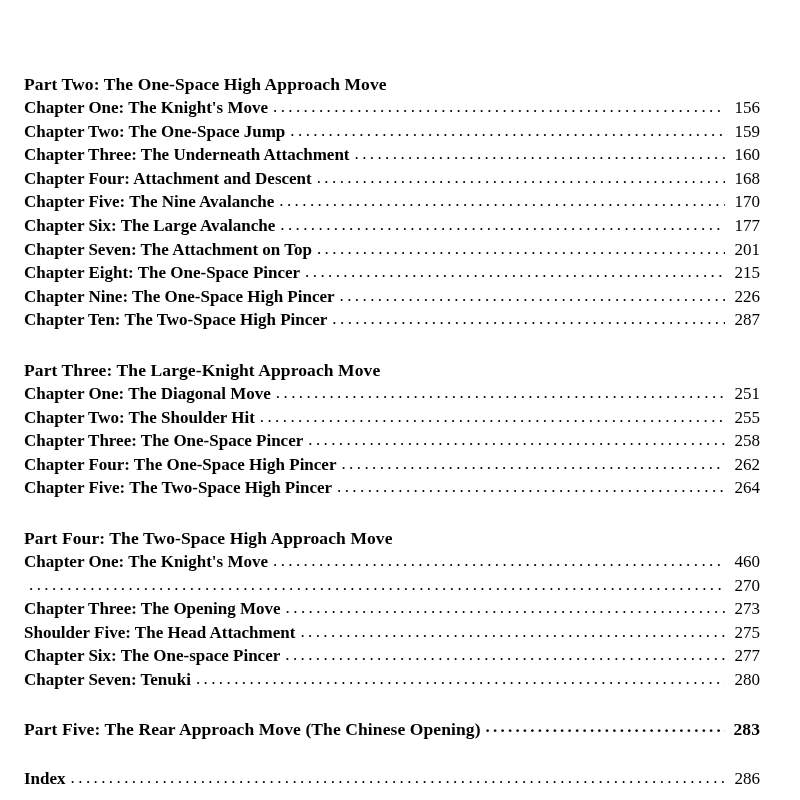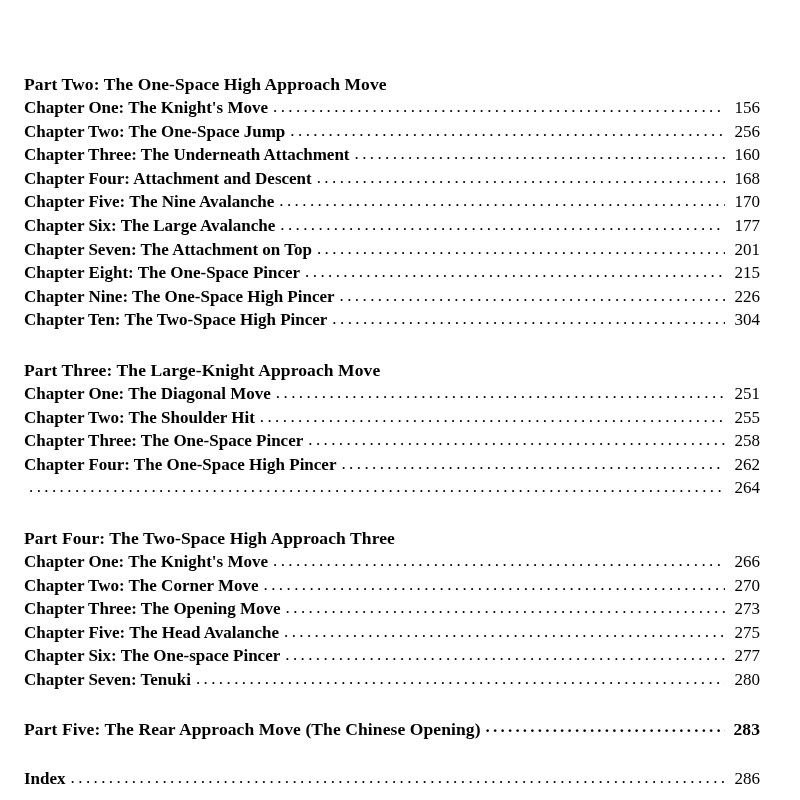--- a/index.html
+++ b/index.html
@@ -98,21 +98,21 @@
         <span class="pageno"></span>
       </div>
       <div class="entry">
         <span class="lbl">Chapter One: The Knight's Move</span>
         <span class="leaders">................................................................................................................................................................</span>
         <span class="pageno">156</span>
       </div>
       <div class="entry">
         <span class="lbl">Chapter Two: The One-Space Jump</span>
         <span class="leaders">................................................................................................................................................................</span>
-        <span class="pageno">256</span>
+        <span class="pageno">159</span>
       </div>
       <div class="entry">
         <span class="lbl">Chapter Three: The Underneath Attachment</span>
         <span class="leaders">................................................................................................................................................................</span>
         <span class="pageno">160</span>
       </div>
       <div class="entry">
         <span class="lbl">Chapter Four: Attachment and Descent</span>
         <span class="leaders">................................................................................................................................................................</span>
         <span class="pageno">168</span>
@@ -138,21 +138,21 @@
         <span class="pageno">215</span>
       </div>
       <div class="entry">
         <span class="lbl">Chapter Nine: The One-Space High Pincer</span>
         <span class="leaders">................................................................................................................................................................</span>
         <span class="pageno">226</span>
       </div>
       <div class="entry">
         <span class="lbl">Chapter Ten: The Two-Space High Pincer</span>
         <span class="leaders">................................................................................................................................................................</span>
-        <span class="pageno">304</span>
+        <span class="pageno">287</span>
       </div>
     </div>
 
     <div class="part-block">
       <div class="part-heading no-leaders">
         <span class="lbl">Part Three: The Large-Knight Approach Move</span>
         <span class="leaders leaders-bold">................................................................................................................................................................</span>
         <span class="pageno"></span>
       </div>
       <div class="entry">
@@ -169,48 +169,48 @@
         <span class="lbl">Chapter Three: The One-Space Pincer</span>
         <span class="leaders">................................................................................................................................................................</span>
         <span class="pageno">258</span>
       </div>
       <div class="entry">
         <span class="lbl">Chapter Four: The One-Space High Pincer</span>
         <span class="leaders">................................................................................................................................................................</span>
         <span class="pageno">262</span>
       </div>
       <div class="entry">
+        <span class="lbl">Chapter Five: The Two-Space High Pincer</span>
         <span class="leaders">................................................................................................................................................................</span>
         <span class="pageno">264</span>
       </div>
     </div>
 
     <div class="part-block">
       <div class="part-heading no-leaders">
-        <span class="lbl">Part Four: The Two-Space High Approach Three</span>
+        <span class="lbl">Part Four: The Two-Space High Approach Move</span>
         <span class="leaders leaders-bold">................................................................................................................................................................</span>
         <span class="pageno"></span>
       </div>
       <div class="entry">
         <span class="lbl">Chapter One: The Knight's Move</span>
         <span class="leaders">................................................................................................................................................................</span>
-        <span class="pageno">266</span>
-      </div>
-      <div class="entry">
-        <span class="lbl">Chapter Two: The Corner Move</span>
+        <span class="pageno">460</span>
+      </div>
+      <div class="entry">
         <span class="leaders">................................................................................................................................................................</span>
         <span class="pageno">270</span>
       </div>
       <div class="entry">
         <span class="lbl">Chapter Three: The Opening Move</span>
         <span class="leaders">................................................................................................................................................................</span>
         <span class="pageno">273</span>
       </div>
       <div class="entry">
-        <span class="lbl">Chapter Five: The Head Avalanche</span>
+        <span class="lbl">Shoulder Five: The Head Attachment</span>
         <span class="leaders">................................................................................................................................................................</span>
         <span class="pageno">275</span>
       </div>
       <div class="entry">
         <span class="lbl">Chapter Six: The One-space Pincer</span>
         <span class="leaders">................................................................................................................................................................</span>
         <span class="pageno">277</span>
       </div>
       <div class="entry">
         <span class="lbl">Chapter Seven: Tenuki</span>

